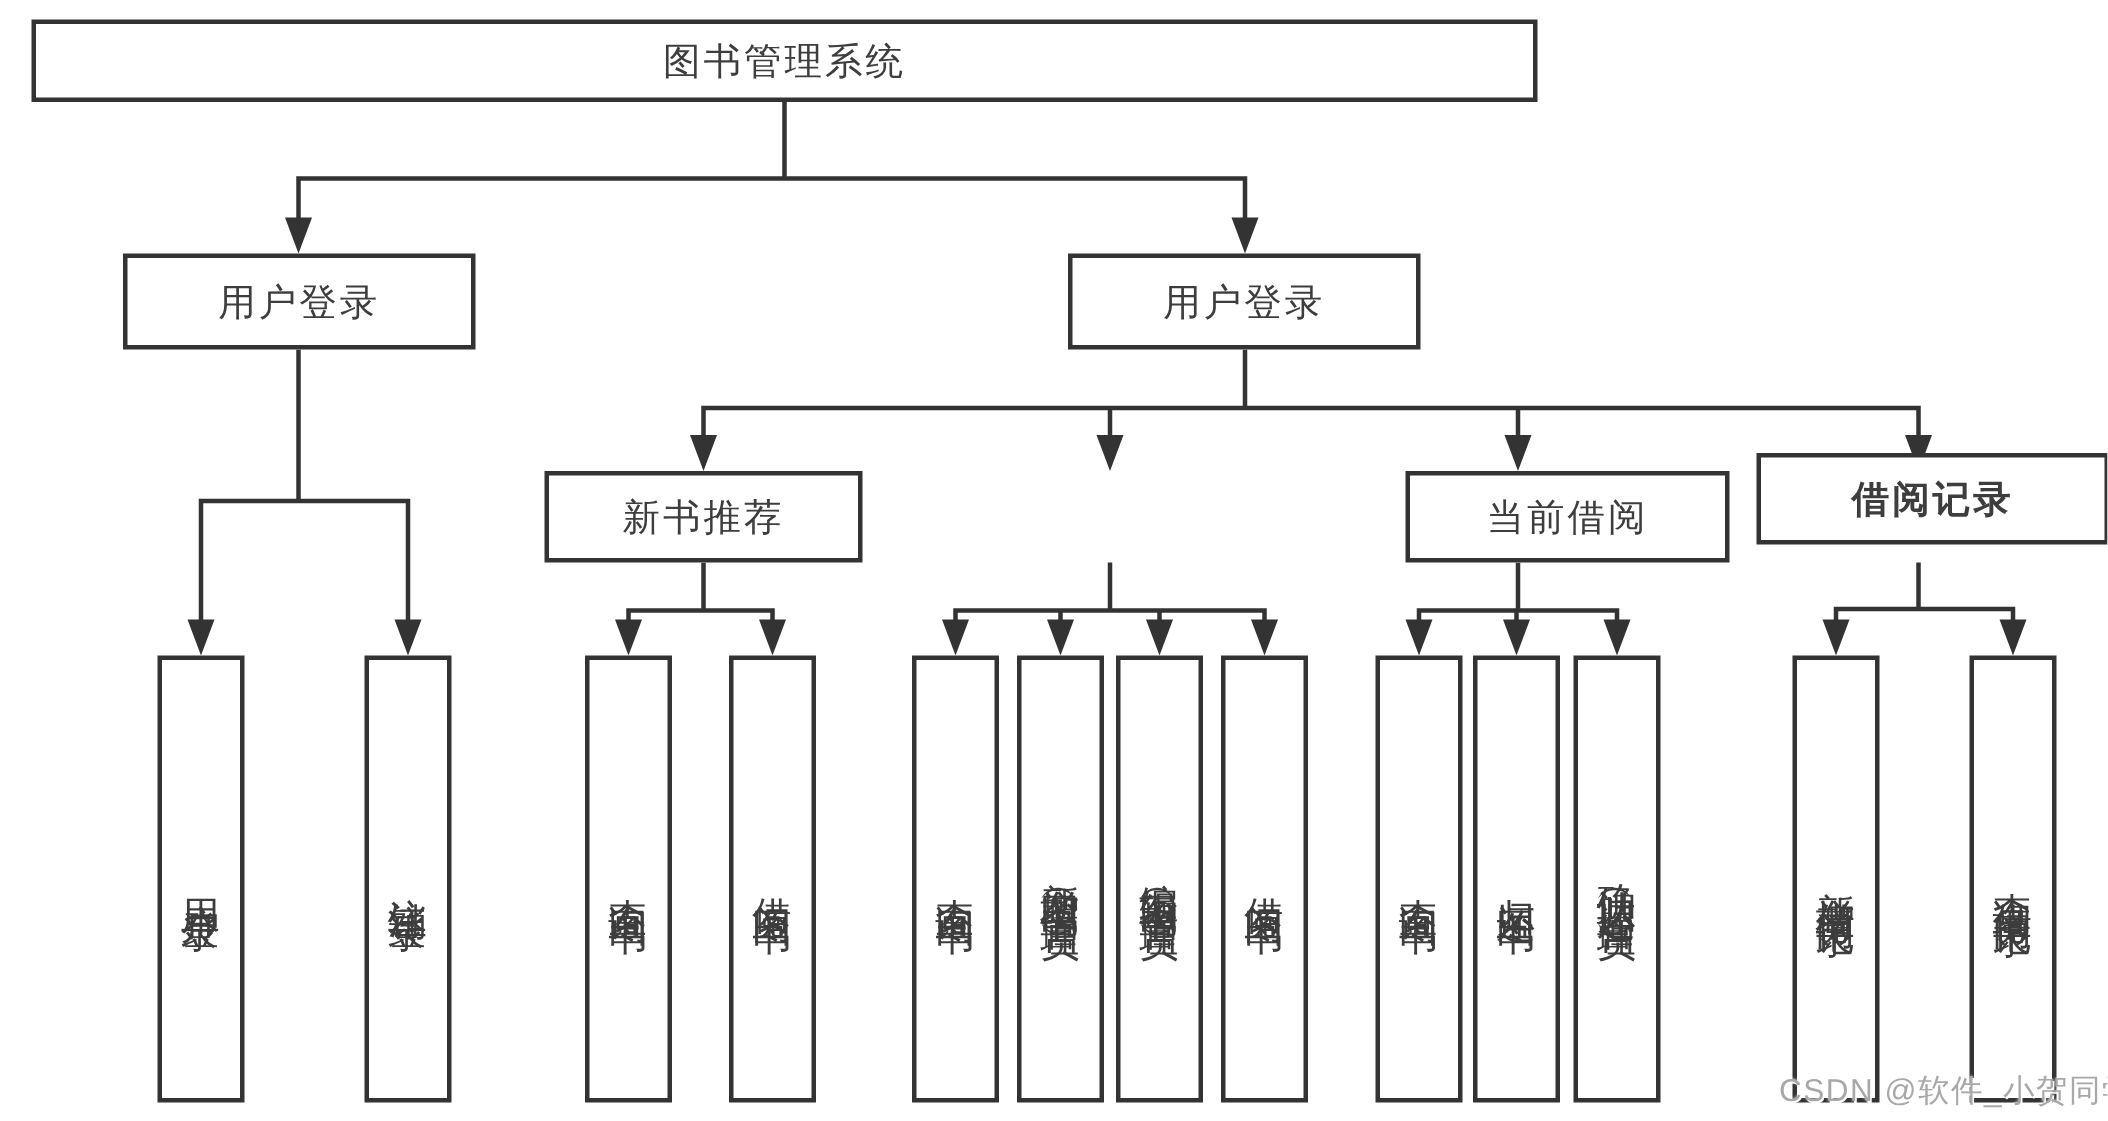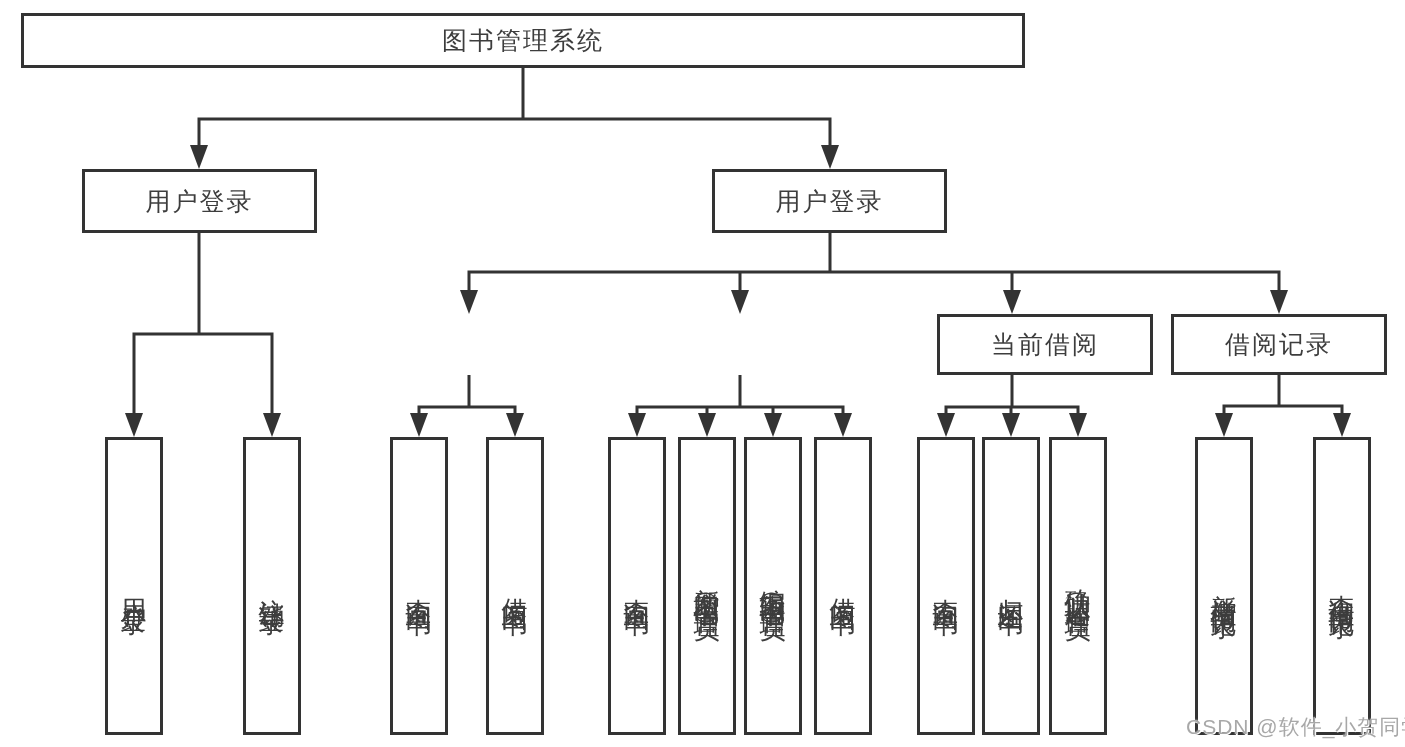--- a/index.html
+++ b/index.html
@@ -118,24 +118,27 @@
     <span>图书管理系统</span>
   </div>
 
   <div class="hbox" style="left:82px; top:169px; width:235px; height:64px;">
     <span>用户登录</span>
   </div>
   <div class="hbox" style="left:712px; top:169px; width:235px; height:64px;">
     <span>用户登录</span>
   </div>
 
+  <div class="hbox" style="left:363px; top:314px; width:212px; height:61px;">
+    <span>新书推荐</span>
+  </div>
   <div class="hbox" style="left:904px; top:314px; width:216px; height:61px;margin-left:33px;">
     <span>当前借阅</span>
   </div>
-  <div class="hbox" style="left:1171px; top:314px; width:216px; height:61px;">
+  <div class="hbox" style="left:1171px; top:302px; width:235px; height:61px;font-weight:bold;">
     <span>借阅记录</span>
   </div>
 
   <div class="leaf" style="left:105px">
     <span>用户登录</span>
   </div>
   <div class="leaf" style="left:243px">
     <span>注销登录</span>
   </div>
   <div class="leaf" style="left:390px">

